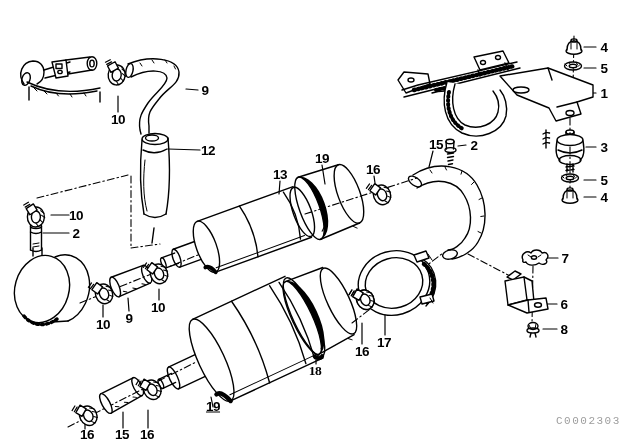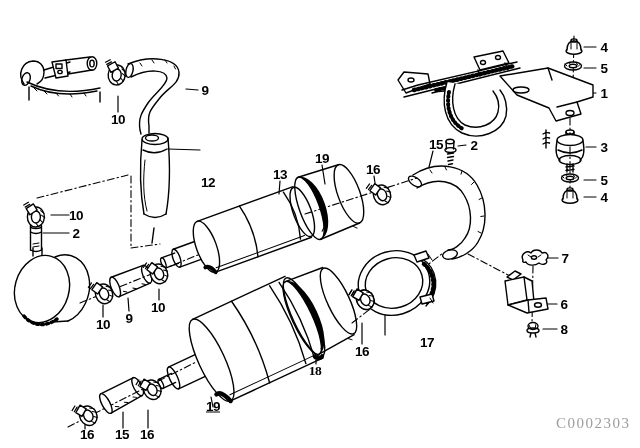--- a/index.html
+++ b/index.html
@@ -3,21 +3,21 @@
 <meta charset="utf-8">
 <style>
   html,body{margin:0;padding:0;background:#fff;}
   .stage{position:relative;width:640px;height:448px;background:#fff;overflow:hidden;
          font-family:"Liberation Sans",sans-serif;}
   .stage svg{position:absolute;left:0;top:0;}
   .callout{position:absolute;transform:translate(-50%,-50%);
            font:bold 13.5px "Liberation Sans",sans-serif;color:#000;
            letter-spacing:-0.5px;white-space:nowrap;}
   .plate-code{position:absolute;left:556px;top:415px;
-              font-family:Liberation Serif, serif;font-size:15px;
+              font-family:Liberation Mono, monospace;font-size:11px;
               letter-spacing:1.5px;opacity:.85;}
 </style>
 </head>
 <body>
 
 <div class="stage">
 
 <svg width="640" height="448" viewBox="0 0 640 448" fill="none" stroke="#000" stroke-width="1.4" stroke-linecap="round" stroke-linejoin="round">
 
   <defs>
@@ -281,42 +281,42 @@
     <ellipse cx="140" cy="396" rx="4" ry="10"></ellipse>
     <path d="M111,403 l3,2 M121,403.5 l3,2 M131,403 l3,2" stroke-width="1"></path>
   </g>
   <use href="#clampG" transform="translate(151 387) rotate(-25)"></use>
 
 </svg>
 
 <div id="callout-layer">
       <div class="callout" style="left: 205px; top: 90px;">9</div>
       <div class="callout" style="left: 118px; top: 119px;">10</div>
-      <div class="callout" style="left: 208px; top: 150px; margin-top: 32px;">12</div>
+      <div class="callout" style="left: 208px; top: 150px;">12</div>
       <div class="callout" style="left: 280px; top: 174px; text-align: center;">13</div>
       <div class="callout" style="left: 322px; top: 158px;">19</div>
       <div class="callout" style="left: 373px; top: 169px;">16</div>
       <div class="callout" style="left: 436px; top: 144px;">15</div>
       <div class="callout" style="left: 474px; top: 145px;">2</div>
       <div class="callout" style="left: 604px; top: 47px;">4</div>
       <div class="callout" style="left: 604px; top: 68px;">5</div>
       <div class="callout" style="left: 604px; top: 93px;">1</div>
       <div class="callout" style="left: 604px; top: 147px;">3</div>
       <div class="callout" style="left: 604px; top: 180px;">5</div>
       <div class="callout" style="left: 604px; top: 197px;">4</div>
       <div class="callout" style="left: 76px; top: 215px;">10</div>
       <div class="callout" style="left: 76px; top: 233px;">2</div>
       <div class="callout" style="left: 103px; top: 324px;">10</div>
       <div class="callout" style="left: 129px; top: 318px;">9</div>
       <div class="callout" style="left: 158px; top: 307px;">10</div>
       <div class="callout" style="left: 565px; top: 258px;">7</div>
       <div class="callout" style="left: 564px; top: 304px;">6</div>
       <div class="callout" style="left: 564px; top: 329px;">8</div>
       <div class="callout" style="left: 362px; top: 351px;">16</div>
-      <div class="callout" style="left: 384px; top: 342px; margin-left: 43px;">17</div>
+      <div class="callout" style="left: 384px; top: 342px;">17</div>
       <div class="callout" style="left: 315px; top: 371px; font-family: Liberation Serif, serif;">18</div>
       <div class="callout" style="left: 213px; top: 406px; text-decoration: underline;">19</div>
       <div class="callout" style="left: 87px; top: 434px;">16</div>
       <div class="callout" style="left: 122px; top: 434px;">15</div>
       <div class="callout" style="left: 147px; top: 434px;">16</div>
     </div>
 
 <div class="plate-code" style="color: rgb(140, 140, 140);">C0002303</div>
 
 </div>

